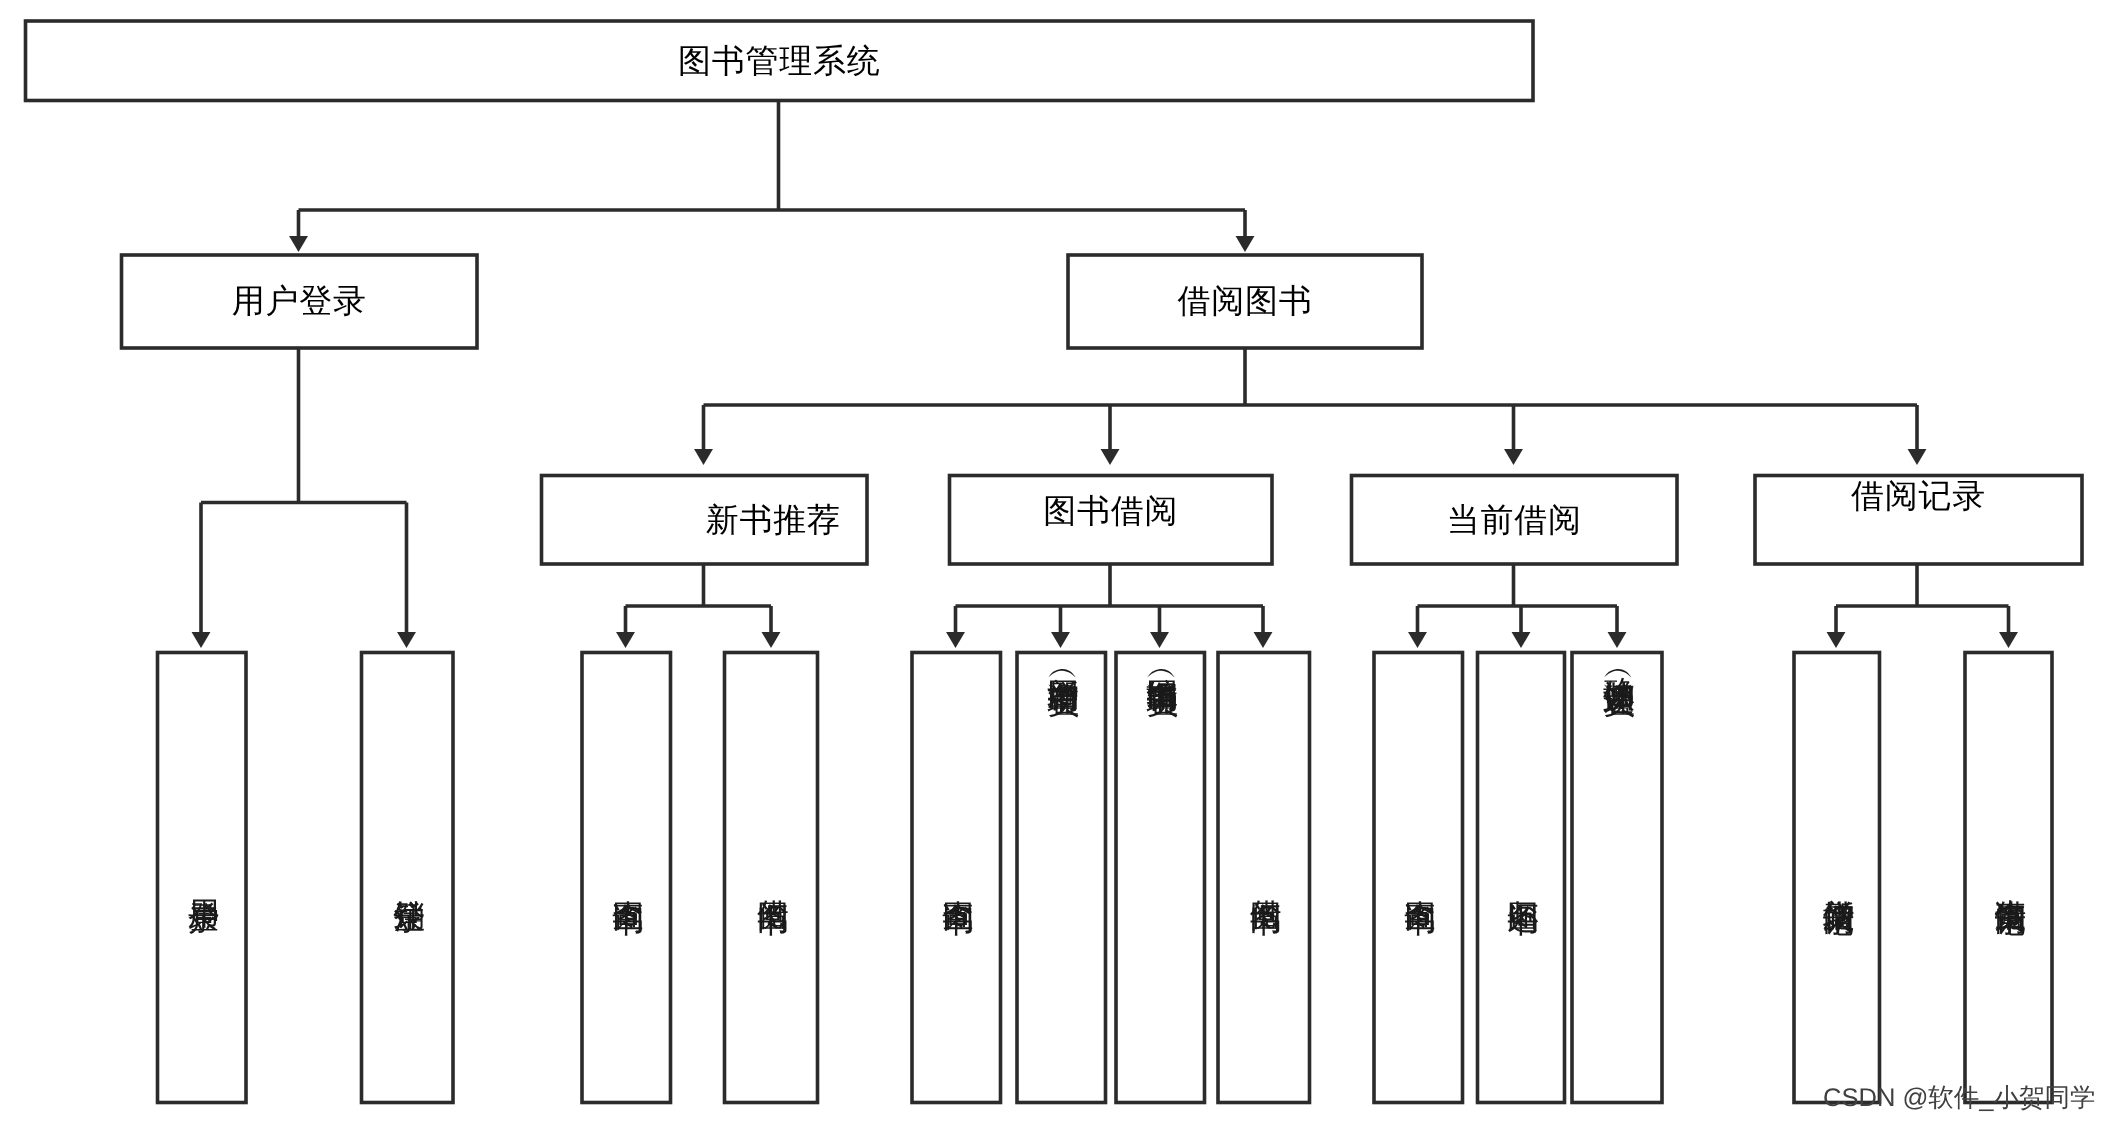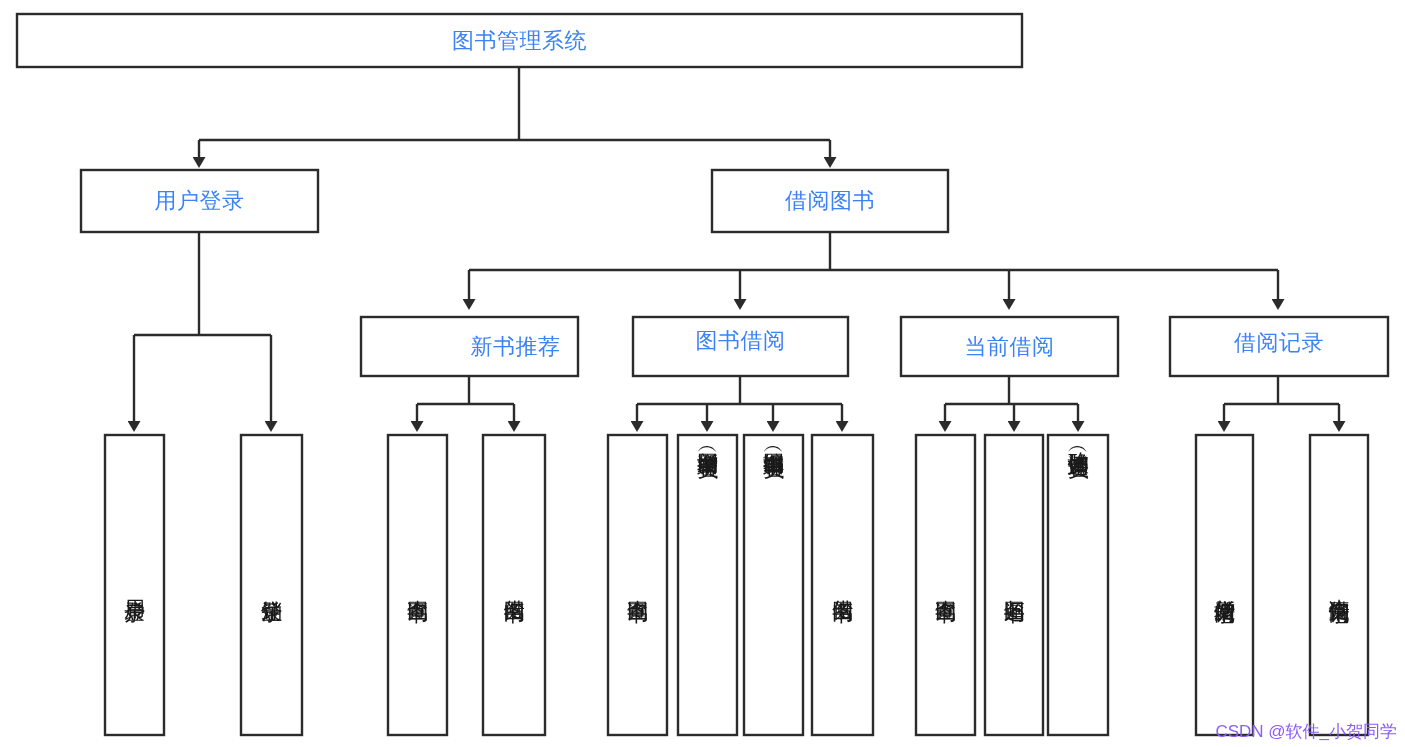--- a/index.html
+++ b/index.html
@@ -61,31 +61,31 @@
   .htext-wrap {
     position: absolute;
     display: flex;
     align-items: center;
     justify-content: center;
     pointer-events: none;
   }
   .htext {
     font-family: "Liberation Sans", "DejaVu Sans", sans-serif;
     font-size: 22px;
-    color: #3b82f6;
+    color: #000000;
     white-space: nowrap;
     letter-spacing: 0.5px;
   }
   .watermark {
     position: absolute;
     right: 8px;
     bottom: 4px;
     font-family: "Liberation Sans", "DejaVu Sans", sans-serif;
     font-size: 17px;
-    color: #8b5cf6;
+    color: #404040;
     white-space: nowrap;
     pointer-events: none;
   }
 </style>
 </head>
 <body>
 
 <div id="diagram-root">
 
   <svg class="diagram-svg" viewBox="0 0 1405 747" xmlns="http://www.w3.org/2000/svg">
@@ -191,21 +191,21 @@
 
   <div class="htext-wrap" style="left:361px; top:317px; width:217px; height:59px;padding-left:46px;">
     <span class="htext">新书推荐</span>
   </div>
   <div class="htext-wrap" style="left:633px; top:317px; width:215px; height:48px;">
     <span class="htext">图书借阅</span>
   </div>
   <div class="htext-wrap" style="left:901px; top:317px; width:217px; height:59px;">
     <span class="htext">当前借阅</span>
   </div>
-  <div class="htext-wrap" style="left:1170px; top:317px; width:218px; height:51px;">
+  <div class="htext-wrap" style="left:1170px; top:305px; width:218px; height:51px;">
     <span class="htext">借阅记录</span>
   </div>
 
   <div class="vtext-wrap" style="left:105px; top:435px; width:59px; height:300px;">
     <span class="vtext">用户登录</span>
   </div>
   <div class="vtext-wrap" style="left:241px; top:435px; width:61px; height:300px;">
     <span class="vtext">注销登录</span>
   </div>
 

